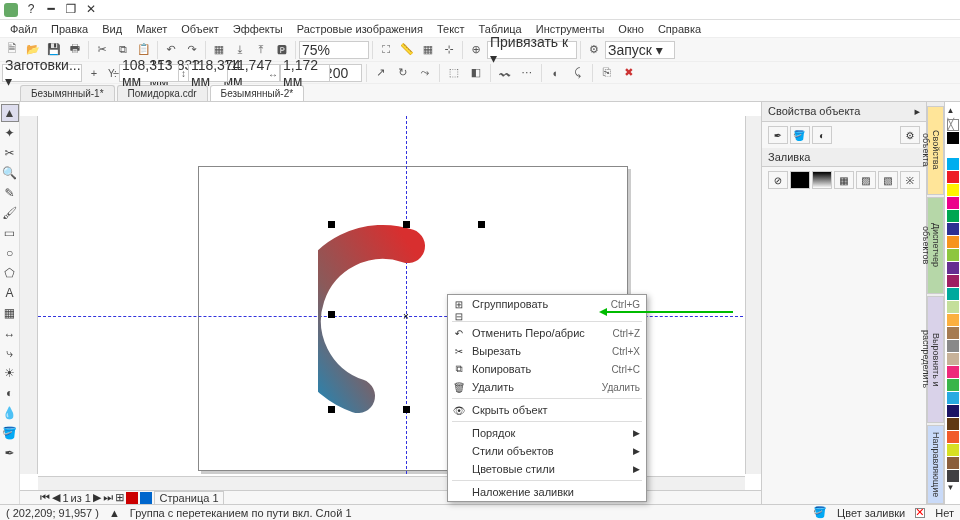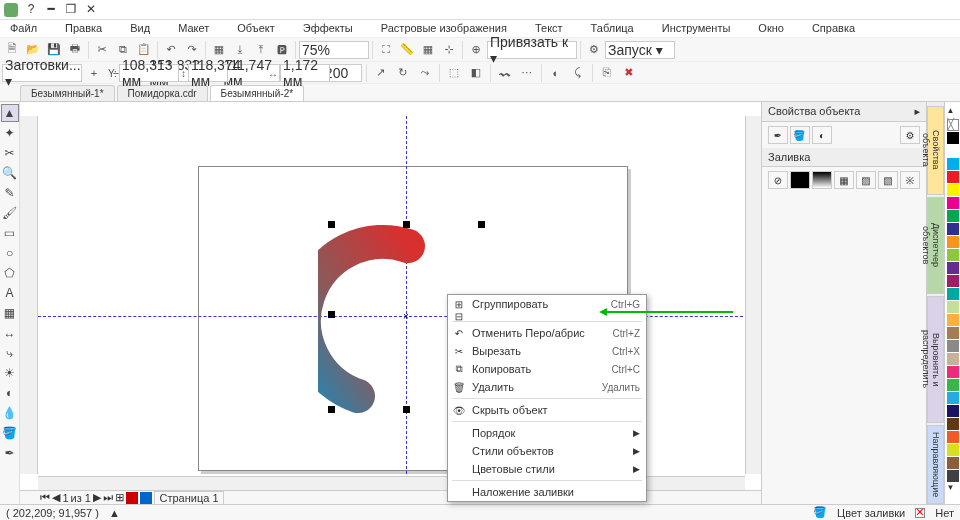--- a/index.html
+++ b/index.html
@@ -2,21 +2,21 @@
 <html><head>
 <meta charset="utf-8">
 <style>
 *{box-sizing:border-box;margin:0;padding:0;font-family:Tahoma,Arial,sans-serif;font-size:11px;color:#333;user-select:none}
 body{width:960px;height:520px;background:#fff;overflow:hidden;position:relative}
 .titlebar{height:20px;background:#fff;display:flex;align-items:center;padding:0 4px;border-bottom:1px solid #ddd}
 .titlebar .icon{width:14px;height:14px;background:#6a6;border-radius:3px;margin-right:4px}
 .titlebar .title{flex:1;font-size:11px}
 .titlebar .winbtns{display:flex;gap:2px}
 .titlebar .winbtns div{width:18px;height:14px;text-align:center;line-height:12px;font-size:12px}
-.menubar{height:18px;display:flex;align-items:flex-start;padding:0 4px;gap:16px;border-bottom:1px solid #eee}
+.menubar{height:18px;display:flex;align-items:center;padding:0 4px;gap:2px;border-bottom:1px solid #eee}
 .menubar span{padding:2px 6px;font-size:11px}
 .toolbar{height:24px;display:flex;align-items:center;padding:0 2px;gap:1px;border-bottom:1px solid #eee;background:#f7f7f7}
 .tbtn{width:20px;height:20px;display:flex;align-items:center;justify-content:center;border:1px solid transparent;font-size:11px;color:#555}
 .tsep{width:1px;height:18px;background:#ddd;margin:0 2px}
 .tinput{height:18px;width:70px;border:1px solid #ccc;padding:0 2px;font-size:14px;background:#fff;display:flex;align-items:center}
 .proprow{height:22px;display:flex;align-items:center;padding:0 2px;gap:2px;border-bottom:1px solid #eee;background:#f7f7f7;font-size:10px}
 .proprow .lbl{font-size:10px;color:#555}
 .doctabs{height:18px;display:flex;align-items:flex-end;padding:0 20px;gap:2px;background:#f7f7f7;border-bottom:1px solid #ccc}
 .doctab{padding:2px 10px;font-size:10px;border:1px solid #ccc;border-bottom:none;background:#eee;border-radius:3px 3px 0 0}
 .doctab.active{background:#fff}
@@ -299,20 +299,21 @@
       <div style="background: rgb(215, 223, 35);"></div>
       <div style="background: rgb(139, 94, 60);"></div>
       <div style="background: rgb(65, 64, 66);"></div>
       <div style="font-size:8px">▼</div>
     </div>
 </div>
 
 <div class="statusbar">
   <span>( 202,209; 91,957 )</span>
   <span>▲</span>
+  <span>Группа с перетеканием по пути вкл. Слой 1</span>
   <div class="spacer"></div>
   <span>🪣</span>
   <span>Цвет заливки</span>
   <span style="width:10px;height:10px;background:#fff;border:1px solid #888;position:relative">
       <span style="position:absolute;color:red;left:-1px;top:-3px">✕</span>
     </span>
   <span>Нет</span>
 </div>
 
 <div class="context" id="ctx">

